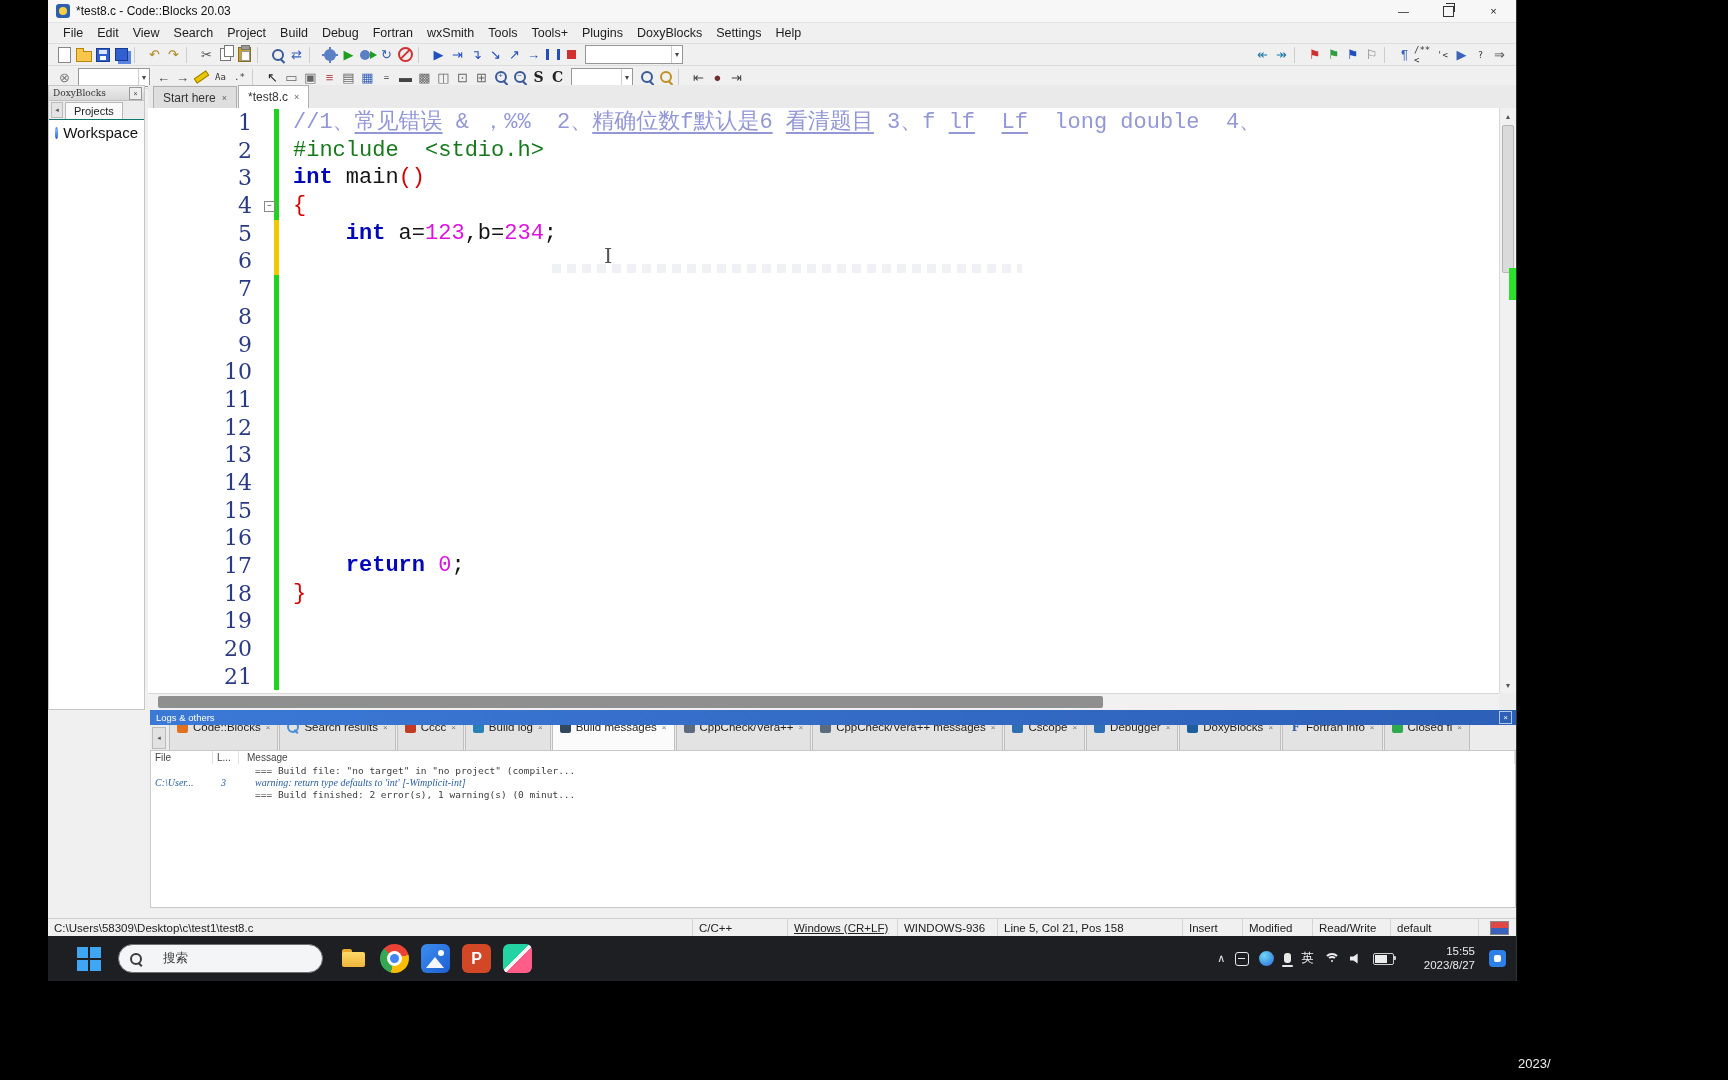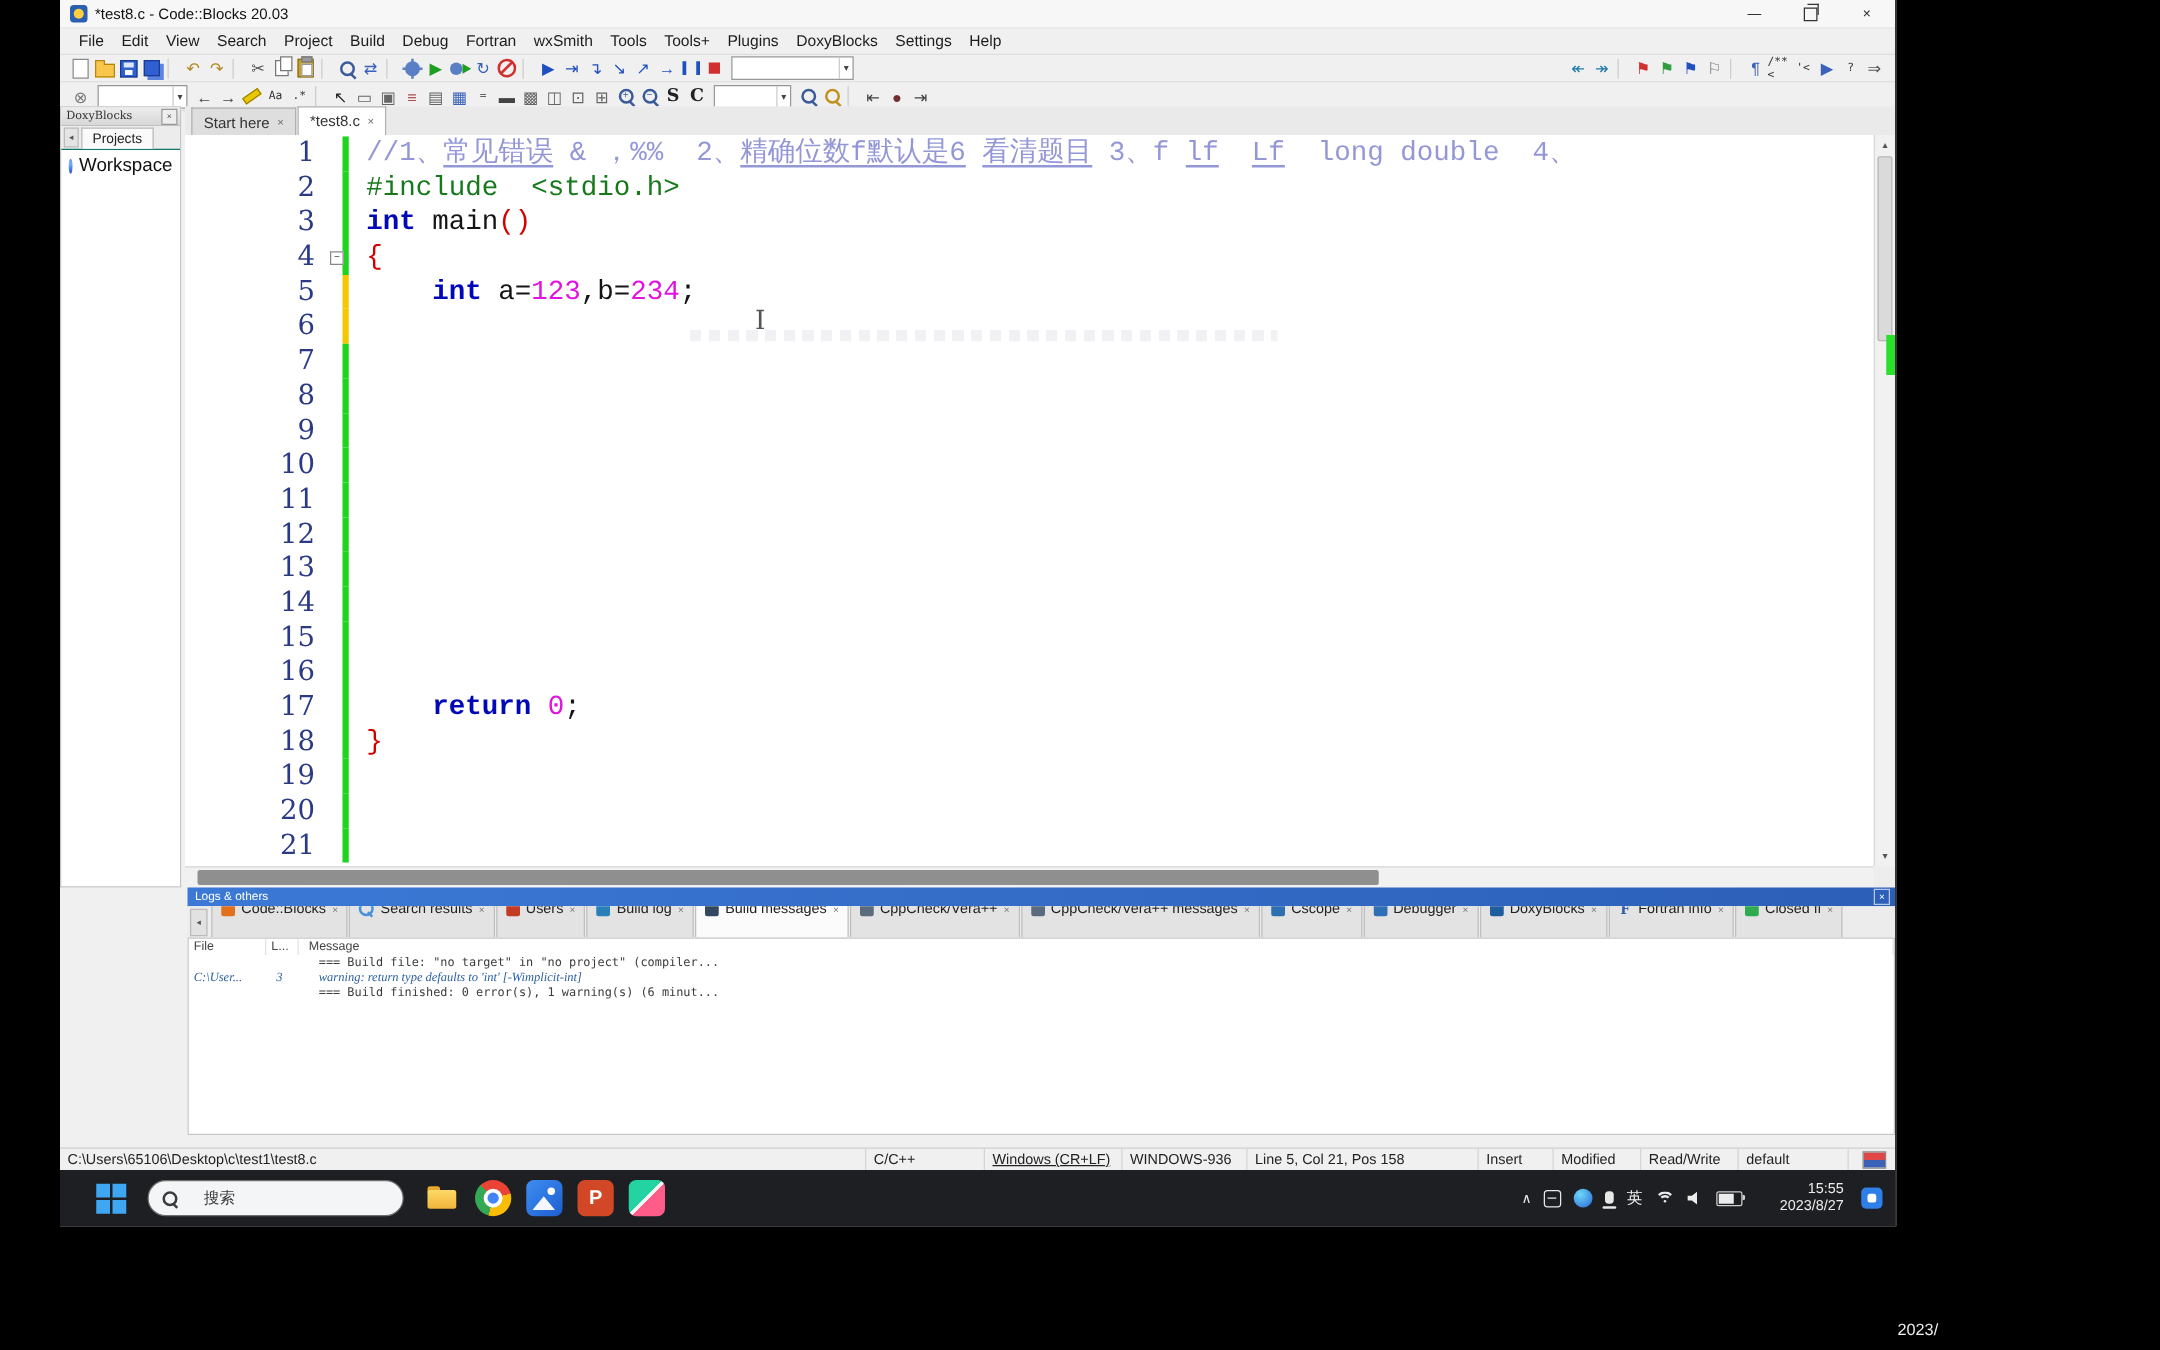--- a/index.html
+++ b/index.html
@@ -625,21 +625,21 @@
           <span>Code::Blocks</span>
           <span class="ltab-close">×</span>
         </div>
         <div class="ltab">
           <span class="lic-mag"></span>
           <span>Search results</span>
           <span class="ltab-close">×</span>
         </div>
         <div class="ltab">
           <span class="lic" style="background: rgb(194, 59, 34);"></span>
-          <span>Users</span>
+          <span>Cccc</span>
           <span class="ltab-close">×</span>
         </div>
         <div class="ltab">
           <span class="lic" style="background: rgb(41, 128, 185);"></span>
           <span>Build log</span>
           <span class="ltab-close">×</span>
         </div>
         <div class="ltab active">
           <span class="lic" style="background: rgb(49, 72, 94);"></span>
           <span>Build messages</span>
@@ -693,27 +693,27 @@
           <span class="c-msg">=== Build file: "no target" in "no project" (compiler...</span>
         </div>
         <div class="lrow warn">
           <span class="c-file">C:\User...</span>
           <span class="c-line">3</span>
           <span class="c-msg">warning: return type defaults to 'int' [-Wimplicit-int]</span>
         </div>
         <div class="lrow">
           <span class="c-file"></span>
           <span class="c-line"></span>
-          <span class="c-msg">=== Build finished: 0 error(s), 1 warning(s) (6 minut...</span>
+          <span class="c-msg">=== Build finished: 2 error(s), 1 warning(s) (0 minut...</span>
         </div>
       </div>
   </div>
 
   <div class="statusbar">
-    <span class="sb-seg sb-path">C:\Users\65106\Desktop\c\test1\test8.c</span>
+    <span class="sb-seg sb-path">C:\Users\58309\Desktop\c\test1\test8.c</span>
   <span class="sb-seg" style="width: 95px;">C/C++</span>
       <span class="sb-seg" style="width: 110px; text-decoration: underline;">Windows (CR+LF)</span>
       <span class="sb-seg" style="width: 100px;">WINDOWS-936</span>
       <span class="sb-seg" style="width: 185px;">Line 5, Col 21, Pos 158</span>
       <span class="sb-seg" style="width: 60px;">Insert</span>
       <span class="sb-seg" style="width: 70px;">Modified</span>
       <span class="sb-seg" style="width: 78px;">Read/Write</span>
       <span class="sb-seg" style="width: 88px;">default</span>
       <span class="sb-flag"></span>
     </div>

